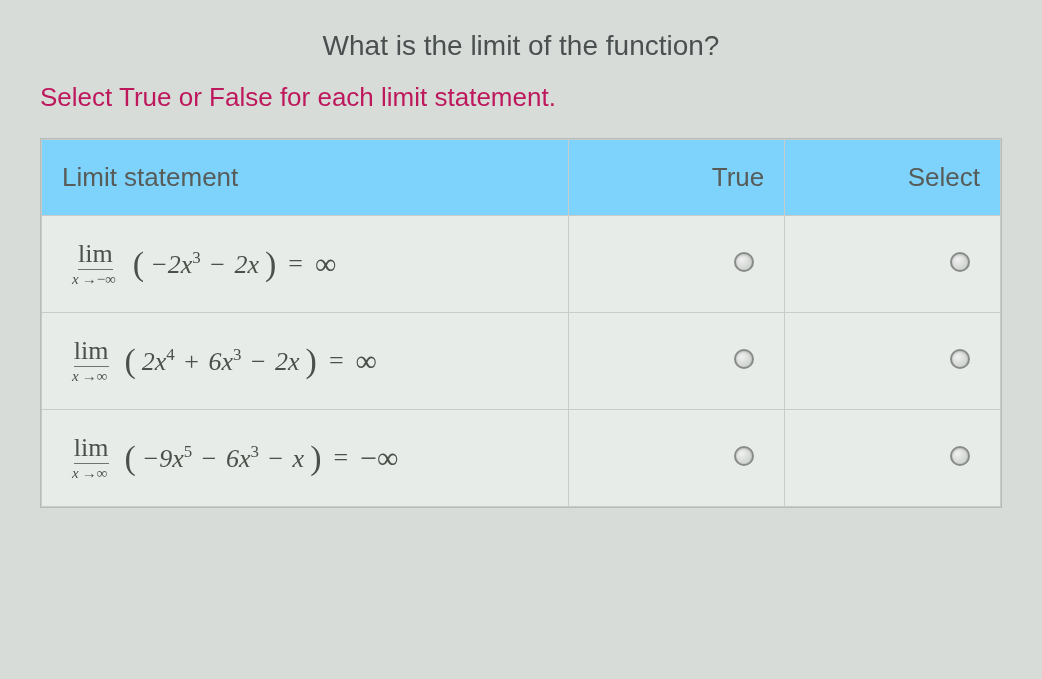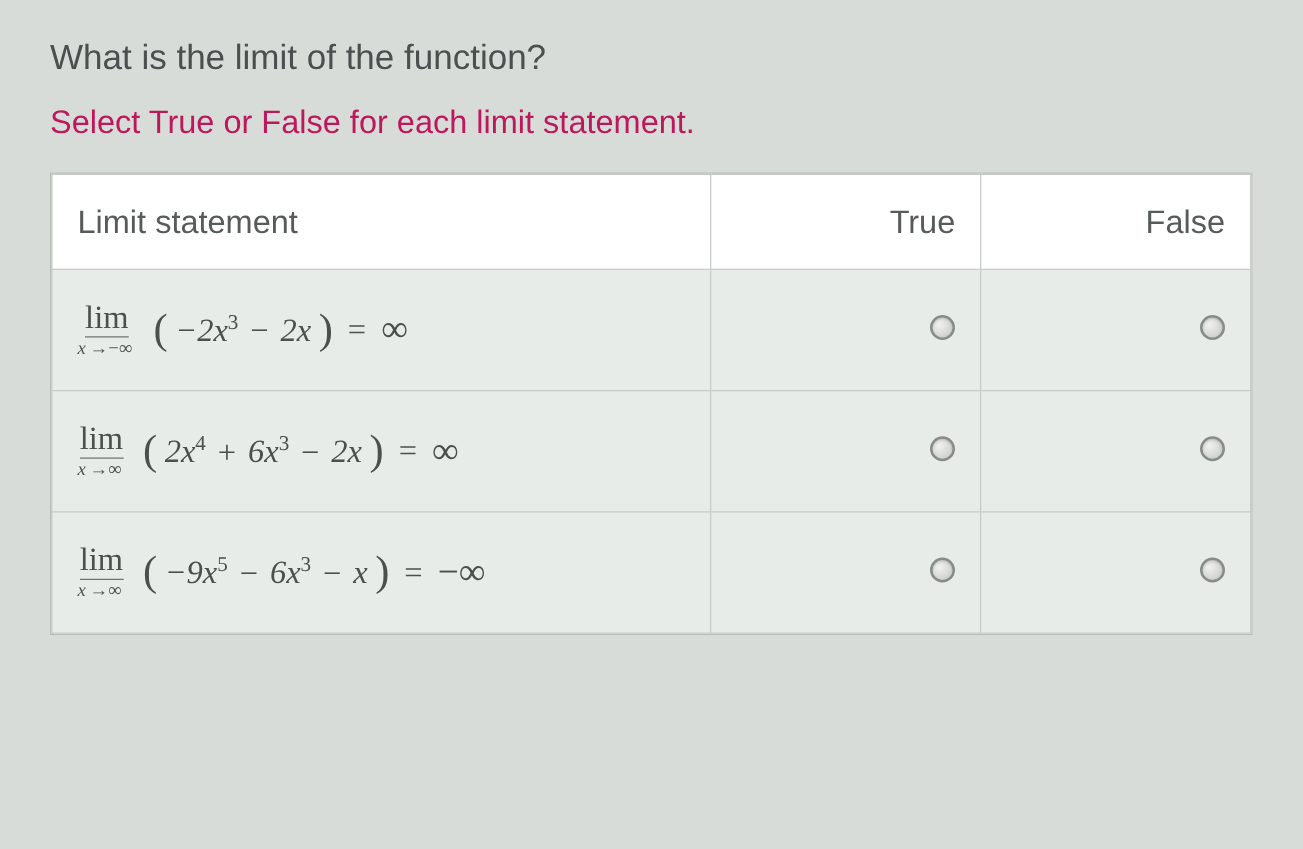--- a/index.html
+++ b/index.html
@@ -13,20 +13,21 @@
       padding: 30px 40px;
       width: 1042px;
       height: 679px;
       color: #555a5a;
     }
     .question-title {
       font-size: 28px;
       color: #4a5050;
       margin-bottom: 20px;
       font-weight: normal;
+      text-align: center;
     }
     .instruction {
       font-size: 26px;
       color: #be185d;
       margin-bottom: 25px;
       font-weight: normal;
     }
     .table-wrap {
       border: 1px solid #b8bcb8;
       background: #e6eae6;
@@ -34,35 +35,35 @@
     table {
       width: 100%;
       border-collapse: collapse;
     }
     th, td {
       border: 1px solid #c8ccc8;
       padding: 0;
       vertical-align: middle;
     }
     th {
-      background: #ffffff;
+      background: #7dd3fc;
       font-weight: normal;
       font-size: 26px;
       color: #585c58;
       text-align: left;
       padding: 22px 20px;
     }
     th.center, td.center {
       text-align: right;
     }
     .col-stmt { width: 55%; }
     .col-tf { width: 22.5%; }
     td {
       background: #e8ece8;
-      padding: 25px 20px;
+      padding: 25px 30px;
     }
     .radio {
       display: inline-block;
       width: 20px;
       height: 20px;
       border-radius: 50%;
       border: 2px solid #888c88;
       background: radial-gradient(circle at 35% 35%, #f0f0f0 0%, #d0d4d0 70%);
       box-shadow: inset 0 1px 2px rgba(0,0,0,0.15);
     }
@@ -118,21 +119,21 @@
 
 <h1 class="question-title">What is the limit of the function?</h1>
 <p class="instruction">Select True or False for each limit statement.</p>
 
 <div class="table-wrap">
 <table>
   <thead>
     <tr>
       <th class="col-stmt">Limit statement</th>
       <th class="col-tf center">True</th>
-      <th class="col-tf center">False</th>
+      <th class="col-tf center">Select</th>
     </tr>
   </thead>
   <tbody>
 
     <tr>
       <td>
         <div class="math">
           <span class="lim-block">
             <span class="lim-top">lim</span>
             <span class="lim-sub">

